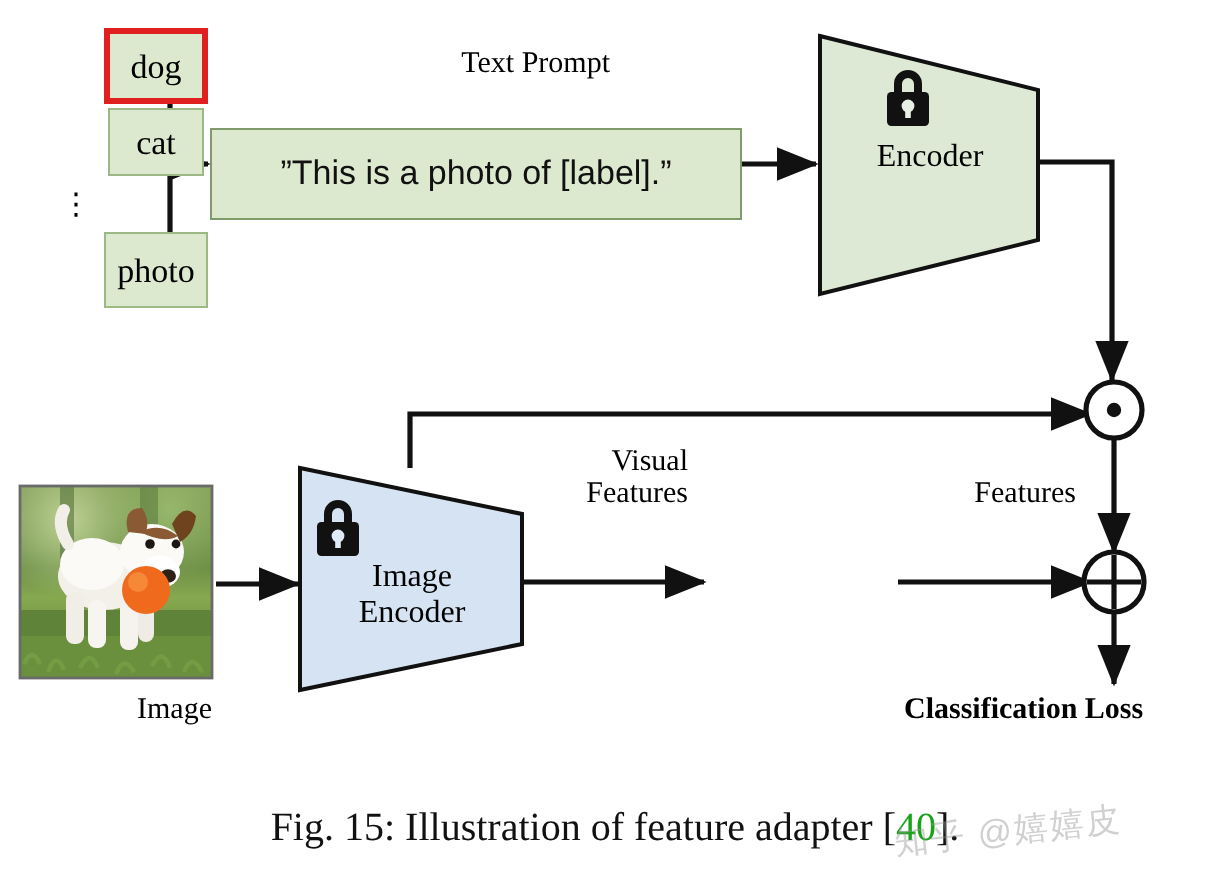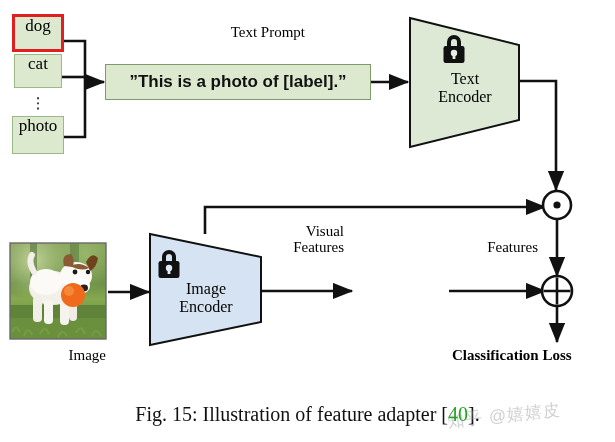--- a/index.html
+++ b/index.html
@@ -12,24 +12,25 @@
   }
   #figure{position:absolute;left:0;top:0;width:615px;height:442px;}
 
   .abs{position:absolute;}
 
   
   .label-box{
     box-sizing:border-box;
     background:#dce9cf;
     border:1px solid #9bb885;
-    display:flex;justify-content:center;
+    display:flex;align-items:center;justify-content:center;
     font-family:"Liberation Serif", serif;
     font-size:17px;color:#000;
     line-height:1;
+    margin-left:40px;
   }
   .label-box.selected{
     border:3px solid #e02020;
   }
   .dots{
     font-size:15px;color:#000;text-align:center;
     letter-spacing:0;line-height:1;
     font-family:"Liberation Serif", serif;
   }
 
@@ -219,26 +220,25 @@
   <div class="abs dots" style="left:14px;top:92px;width:48px;height:22px;line-height:22px;">
     <span>⋮</span>
   </div>
   <div class="abs label-box" style="left:12px;top:116px;width:52px;height:38px;">
     <span>photo</span>
   </div>
 
   <div class="abs cap" style="left:175px;top:25px;width:130px;">
     <span>Text Prompt</span>
   </div>
-  <div class="abs prompt-box" style="left:105px;top:64px;width:266px;height:36px;font-weight:bold;">
+  <div class="abs prompt-box" style="left:105px;top:64px;width:266px;height:46px;">
     <span>”This is a photo of [label].”</span>
   </div>
 
   <div class="abs enc-text" style="left:415px;top:70px;width:100px;">
-    <div>Text</div>
     <div>Encoder</div>
   </div>
 
   <div class="abs enc-text" style="left:156px;top:280px;width:100px;">
     <div>Image</div>
     <div>Encoder</div>
   </div>
 
   <div class="abs cap" style="left:10px;top:348px;width:96px;">
     <span>Image</span>

